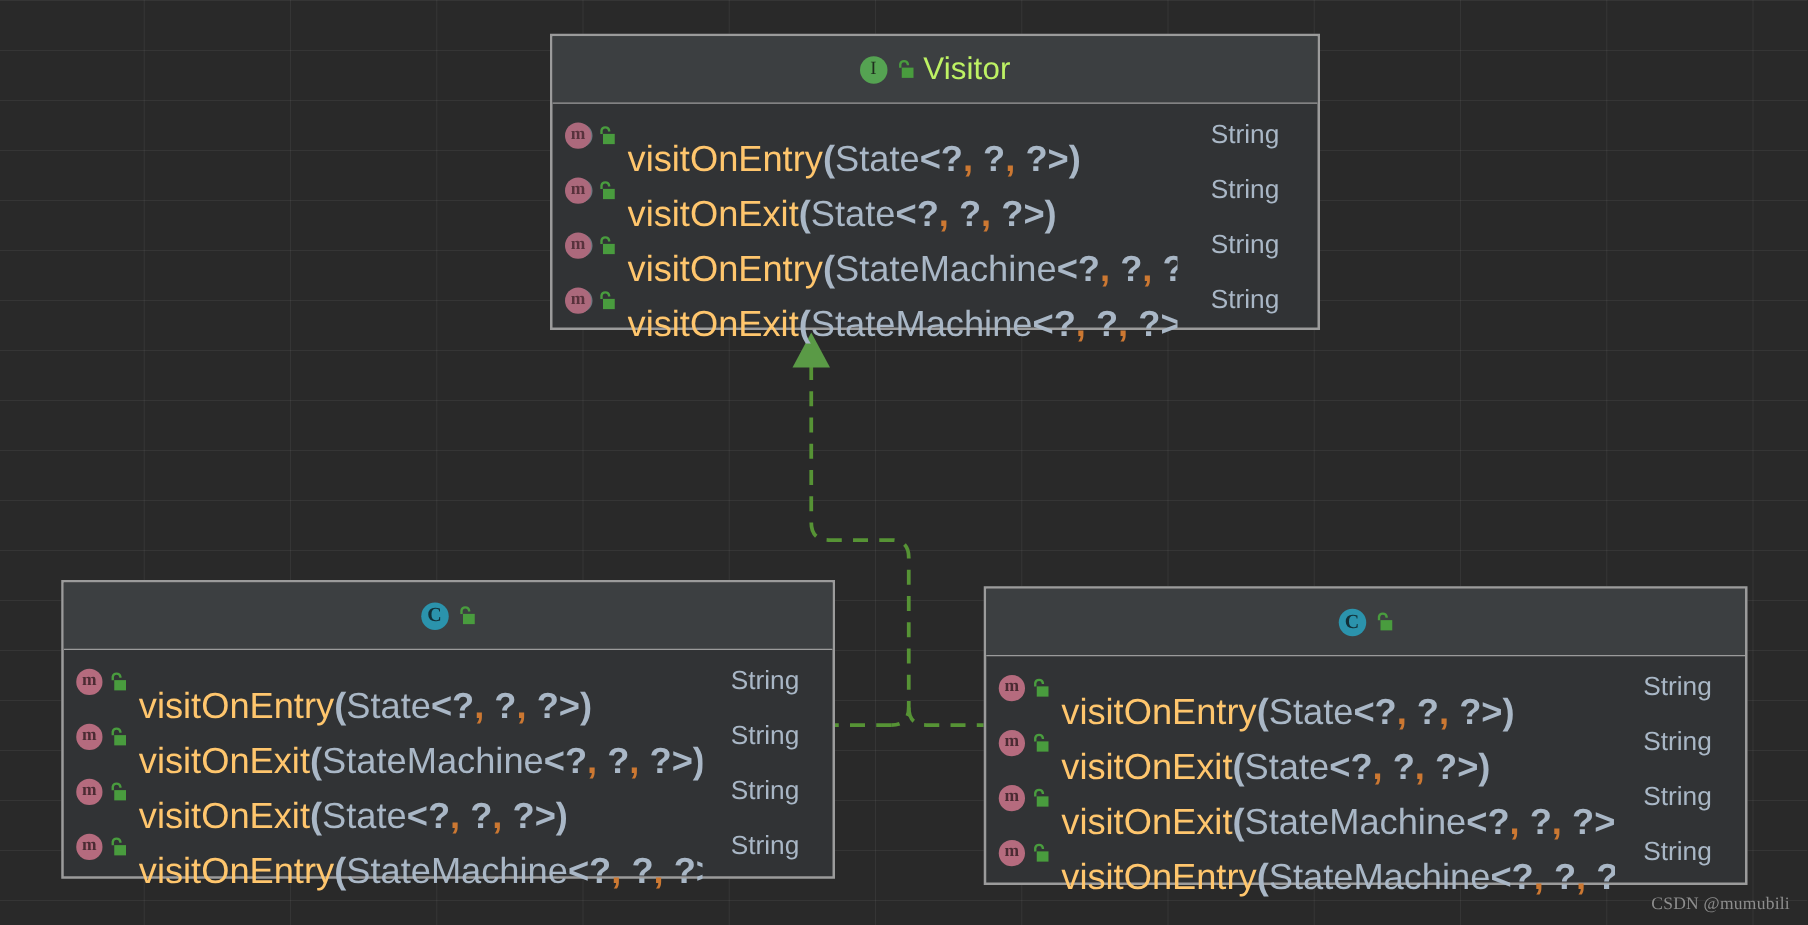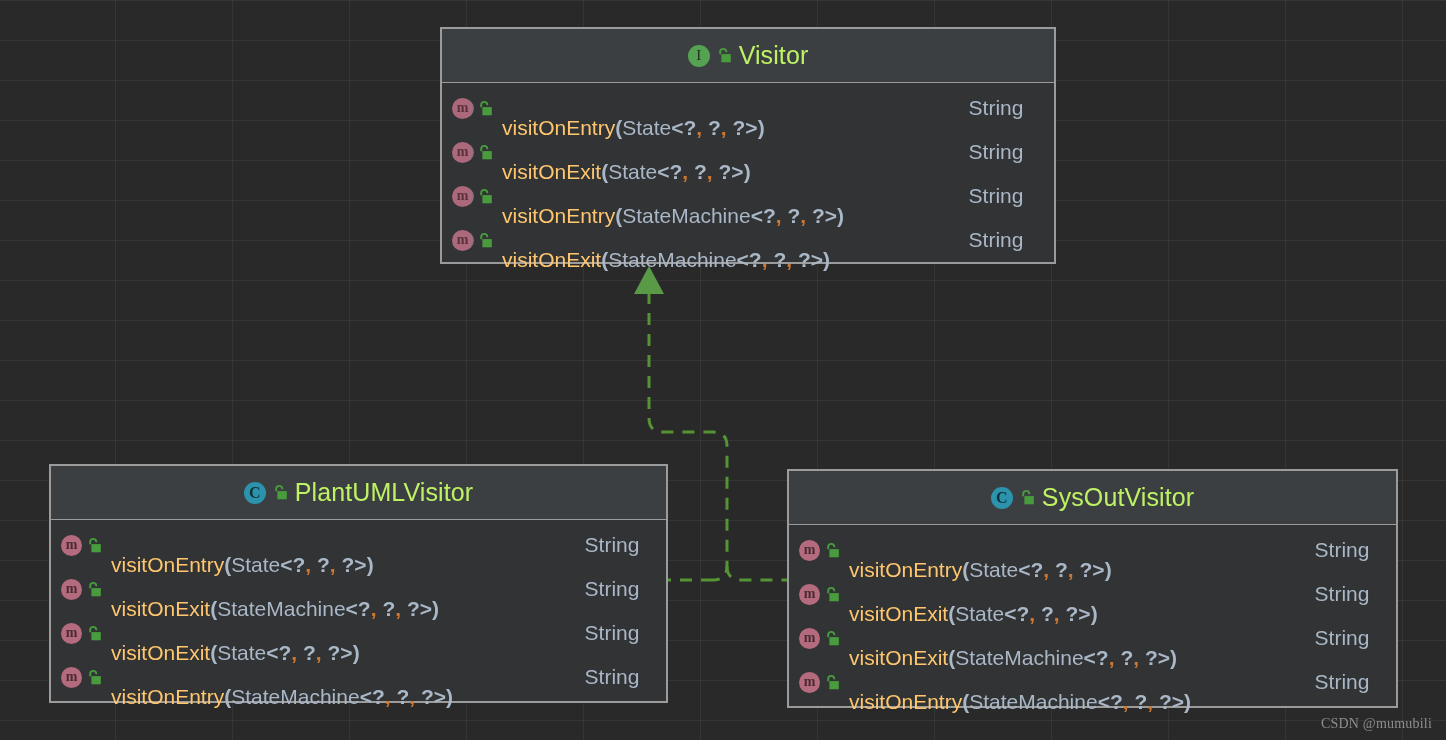--- a/index.html
+++ b/index.html
@@ -61,21 +61,21 @@
   .member-icons {
     display: flex;
     align-items: center;
     gap: 5px;
     flex: 0 0 auto;
     margin-right: 9px;
   }
   .member-sig {
     flex: 1 1 auto;
     overflow: hidden;
-    font-size: 21px;
+    font-size: 29px;
     margin-top: 40px;
   }
   .member-type {
     flex: 0 0 auto;
     color: #a9b7c6;
     font-size: 21px;
     text-align: center;
     padding-left: 10px;
   }
   .mname { color: #ffc66d; }
@@ -223,21 +223,20 @@
           </div>
         </div>
       </div>
       <div class="uml-box" style="left: 49px; top: 464px; width: 619px; height: 239px;">
         <div class="uml-header">
           <span class="ico ico-circle ico-class">C</span>
           <svg viewBox="0 0 15 17" class="ico ico-lock">
             <path d="M3.2 7.2 V4.4 A3.1 3.1 0 0 1 9.3 4.4 V5.2" fill="none" stroke="#499c3e" stroke-width="1.9"></path>
             <rect x="4.4" y="7.1" width="9.4" height="8.2" fill="#499c3e"></rect>
           </svg>
-          <span class="uml-title">PlantUMLVisitor</span>
         </div>
         <div class="uml-body">
           <div class="member-row">
             <span class="member-icons">
               <span class="ico ico-circle ico-method">m</span>
               <svg viewBox="0 0 15 17" class="ico ico-lock">
                 <path d="M3.2 7.2 V4.4 A3.1 3.1 0 0 1 9.3 4.4 V5.2" fill="none" stroke="#499c3e" stroke-width="1.9"></path>
                 <rect x="4.4" y="7.1" width="9.4" height="8.2" fill="#499c3e"></rect>
               </svg>
             </span>
@@ -279,21 +278,20 @@
           </div>
         </div>
       </div>
       <div class="uml-box" style="left: 787px; top: 469px; width: 611px; height: 239px;">
         <div class="uml-header">
           <span class="ico ico-circle ico-class">C</span>
           <svg viewBox="0 0 15 17" class="ico ico-lock">
             <path d="M3.2 7.2 V4.4 A3.1 3.1 0 0 1 9.3 4.4 V5.2" fill="none" stroke="#499c3e" stroke-width="1.9"></path>
             <rect x="4.4" y="7.1" width="9.4" height="8.2" fill="#499c3e"></rect>
           </svg>
-          <span class="uml-title">SysOutVisitor</span>
         </div>
         <div class="uml-body">
           <div class="member-row">
             <span class="member-icons">
               <span class="ico ico-circle ico-method">m</span>
               <svg viewBox="0 0 15 17" class="ico ico-lock">
                 <path d="M3.2 7.2 V4.4 A3.1 3.1 0 0 1 9.3 4.4 V5.2" fill="none" stroke="#499c3e" stroke-width="1.9"></path>
                 <rect x="4.4" y="7.1" width="9.4" height="8.2" fill="#499c3e"></rect>
               </svg>
             </span>

